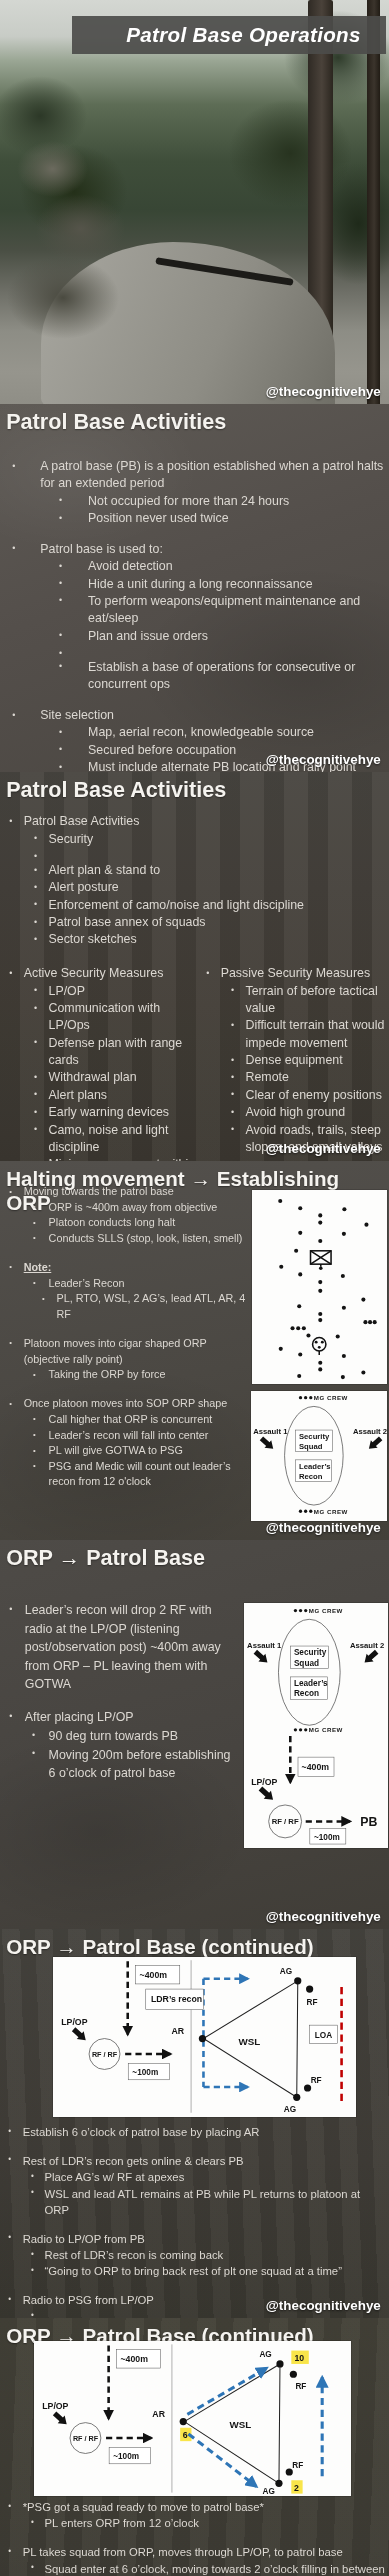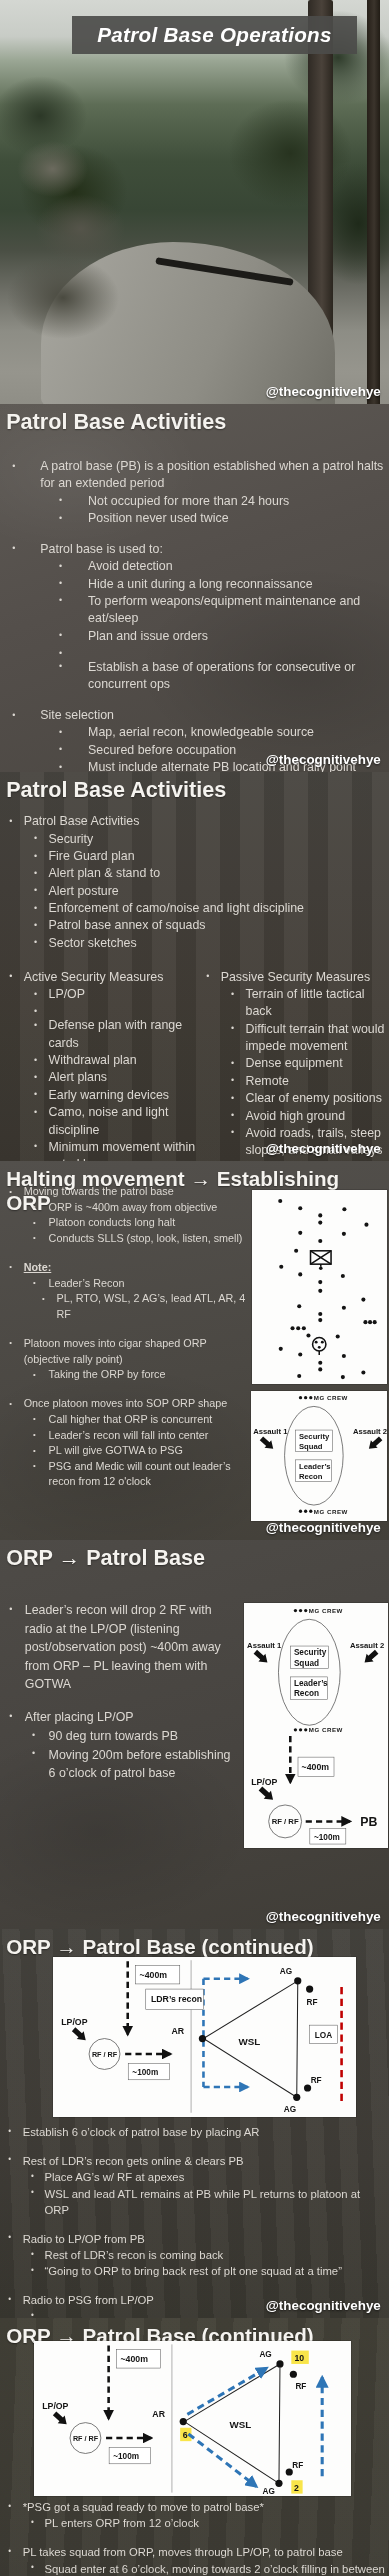--- a/index.html
+++ b/index.html
@@ -51,21 +51,21 @@
     radial-gradient(237px 155px at 25% 75%, rgba(0,0,0,.12), transparent 65%),
     linear-gradient(165deg,#4e4b47 0%,#474440 55%,#403d37 100%);}
   .s6{height:389px;background:
     repeating-linear-gradient(88deg, rgba(0,0,0,.08) 0 15.5px, rgba(255,255,255,.02) 15.5px 33px),
     linear-gradient(180deg,#474540 0%,#423f39 60%,#3b3932 100%);}
   .s7{height:389px;background:
     repeating-linear-gradient(92deg, rgba(0,0,0,.08) 0 17.5px, rgba(255,255,255,.02) 17.5px 36px),
     linear-gradient(180deg,#454339 0%,#403e36 60%,#393730 100%);}
   
   .banner{position:absolute;left:72px;top:15.5px;width:285px;height:38px;background:rgba(76,76,74,.92);
-    color:#fff;font-size:20.6px;font-weight:bold;font-style:italic;display:flex;align-items:center;justify-content:center;letter-spacing:0.3px;}
+    color:#fff;font-size:20.6px;font-weight:bold;font-style:italic;display:flex;align-items:center;justify-content:center;letter-spacing:0.3px;padding-left:29px;}
   .deco{position:absolute;}
   .trunk1{left:308px;top:0;width:25px;height:404px;background:linear-gradient(90deg,#2f2a24,#4a423a 55%,#2b261f);border-radius:2.1px;}
   .trunk2{left:367px;top:0;width:13.4px;height:404px;background:linear-gradient(90deg,#262019,#3b342c 55%,#211c15);}
   .canopyR{right:0;top:0;width:170px;height:319px;background:
     radial-gradient(77px 67px at 70% 18%,#2e3b2a,transparent 70%),
     radial-gradient(88px 77px at 42% 48%,#27331f,transparent 70%),
     radial-gradient(67px 88px at 82% 70%,#1f2a1a,transparent 70%);}
   .canopyL{left:0;top:62px;width:134px;height:216px;background:
     radial-gradient(67px 57px at 30% 25%,#2c3827,transparent 70%),
     radial-gradient(77px 67px at 55% 60%,#243019,transparent 70%);}
@@ -183,21 +183,20 @@
         <div class="b lv1">
           <span class="dot">•</span>
           <span class="tx"><span>Patrol Base Activities</span></span>
         </div>
         <div class="b lv2">
           <span class="dot">•</span>
           <span class="tx"><span>Security</span></span>
         </div>
         <div class="b lv2">
           <span class="dot">•</span>
-          <span class="tx"><span>Fire Guard plan</span></span>
         </div>
         <div class="b lv2">
           <span class="dot">•</span>
           <span class="tx"><span>Alert plan &amp; stand to</span></span>
         </div>
         <div class="b lv2">
           <span class="dot">•</span>
           <span class="tx"><span>Alert posture</span></span>
         </div>
         <div class="b lv2">
@@ -218,20 +217,21 @@
           <div class="b lv1">
             <span class="dot">•</span>
             <span class="tx"><span>Active Security Measures</span></span>
           </div>
           <div class="b lv2">
             <span class="dot">•</span>
             <span class="tx"><span>LP/OP</span></span>
           </div>
           <div class="b lv2">
             <span class="dot">•</span>
+            <span class="tx"><span>Communication with LP/Ops</span></span>
           </div>
           <div class="b lv2">
             <span class="dot">•</span>
             <span class="tx"><span>Defense plan with range cards</span></span>
           </div>
           <div class="b lv2">
             <span class="dot">•</span>
             <span class="tx"><span>Withdrawal plan</span></span>
           </div>
           <div class="b lv2">
@@ -251,21 +251,21 @@
             <span class="tx"><span>Minimum movement within patrol base</span></span>
           </div>
         </div>
       <div class="colB le">
           <div class="b lv1">
             <span class="dot">•</span>
             <span class="tx"><span>Passive Security Measures</span></span>
           </div>
           <div class="b lv2">
             <span class="dot">•</span>
-            <span class="tx"><span>Terrain of little tactical back</span></span>
+            <span class="tx"><span>Terrain of before tactical value</span></span>
           </div>
           <div class="b lv2">
             <span class="dot">•</span>
             <span class="tx"><span>Difficult terrain that would impede movement</span></span>
           </div>
           <div class="b lv2">
             <span class="dot">•</span>
             <span class="tx"><span>Dense equipment</span></span>
           </div>
           <div class="b lv2">

